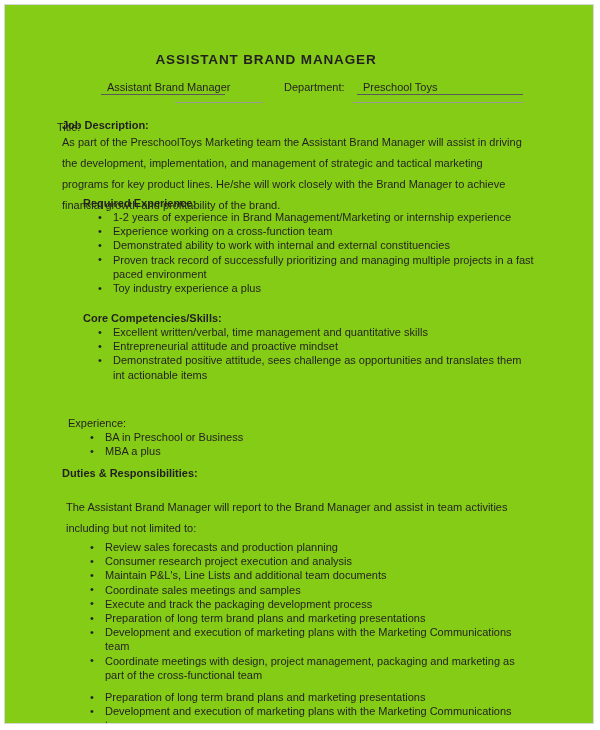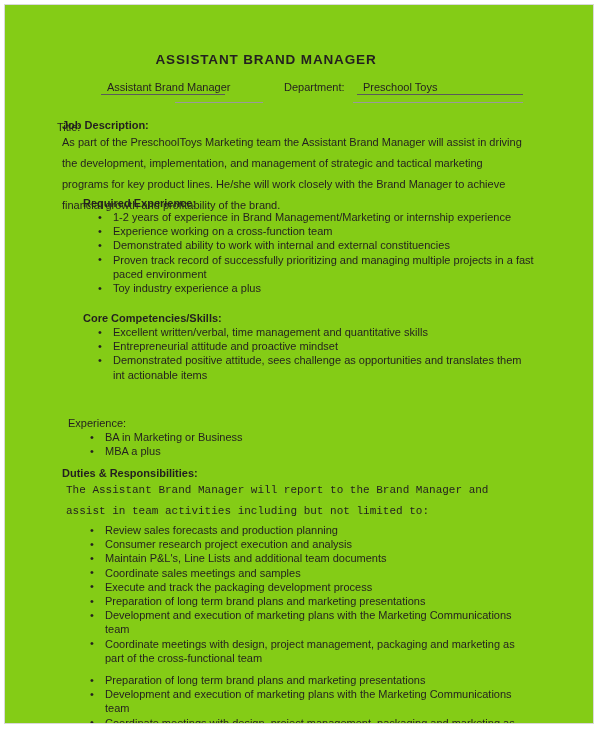--- a/index.html
+++ b/index.html
@@ -122,21 +122,21 @@
   #required-experience-block { left: 78px; top: 192px; width: 452px; }
   #required-experience-block ul { margin-top: 1px; margin-left: 15px; }
 
   #core-competencies-block { left: 78px; top: 307px; width: 452px; }
   #core-competencies-block ul { margin-top: 1px; margin-left: 15px; }
 
   #education-block { left: 63px; top: 412px; width: 300px; }
   #education-block ul { margin-top: 1px; margin-left: 22px; }
 
   #duties-block { left: 57px; top: 462px; width: 470px; }
-  #duties-block .para { margin-top: 1px; padding-left: 4px; font-family: Liberation Mono, monospace; }
+  #duties-block .para { margin-top: 18px; padding-left: 4px; }
   #duties-block ul { margin-top: 1px; margin-left: 28px; }
 </style>
 </head>
 <body>
 
 <div class="page">
 
   <div class="doc-title">ASSISTANT BRAND MANAGER</div>
 
   <div class="field-row">
@@ -169,21 +169,21 @@
     <ul class="bullets">
         <li>Excellent written/verbal, time management and quantitative skills</li>
         <li>Entrepreneurial attitude and proactive mindset</li>
         <li>Demonstrated positive attitude, sees challenge as opportunities and translates them int actionable items</li>
       </ul>
   </div>
 
   <div class="block" id="education-block">
     <div class="sec-head plain">Experience:</div>
     <ul class="bullets">
-        <li>BA in Marketing or Business</li>
+        <li>BA in Preschool or Business</li>
         <li>MBA a plus</li>
       </ul>
   </div>
 
   <div class="block" id="duties-block">
     <div class="sec-head">Duties &amp; Responsibilities:</div>
     <div class="para">The Assistant Brand Manager will report to the Brand Manager and assist in team activities including but not limited to:</div>
     <ul class="bullets">
         <li>Review sales forecasts and production planning</li>
         <li>Consumer research project execution and analysis</li>

